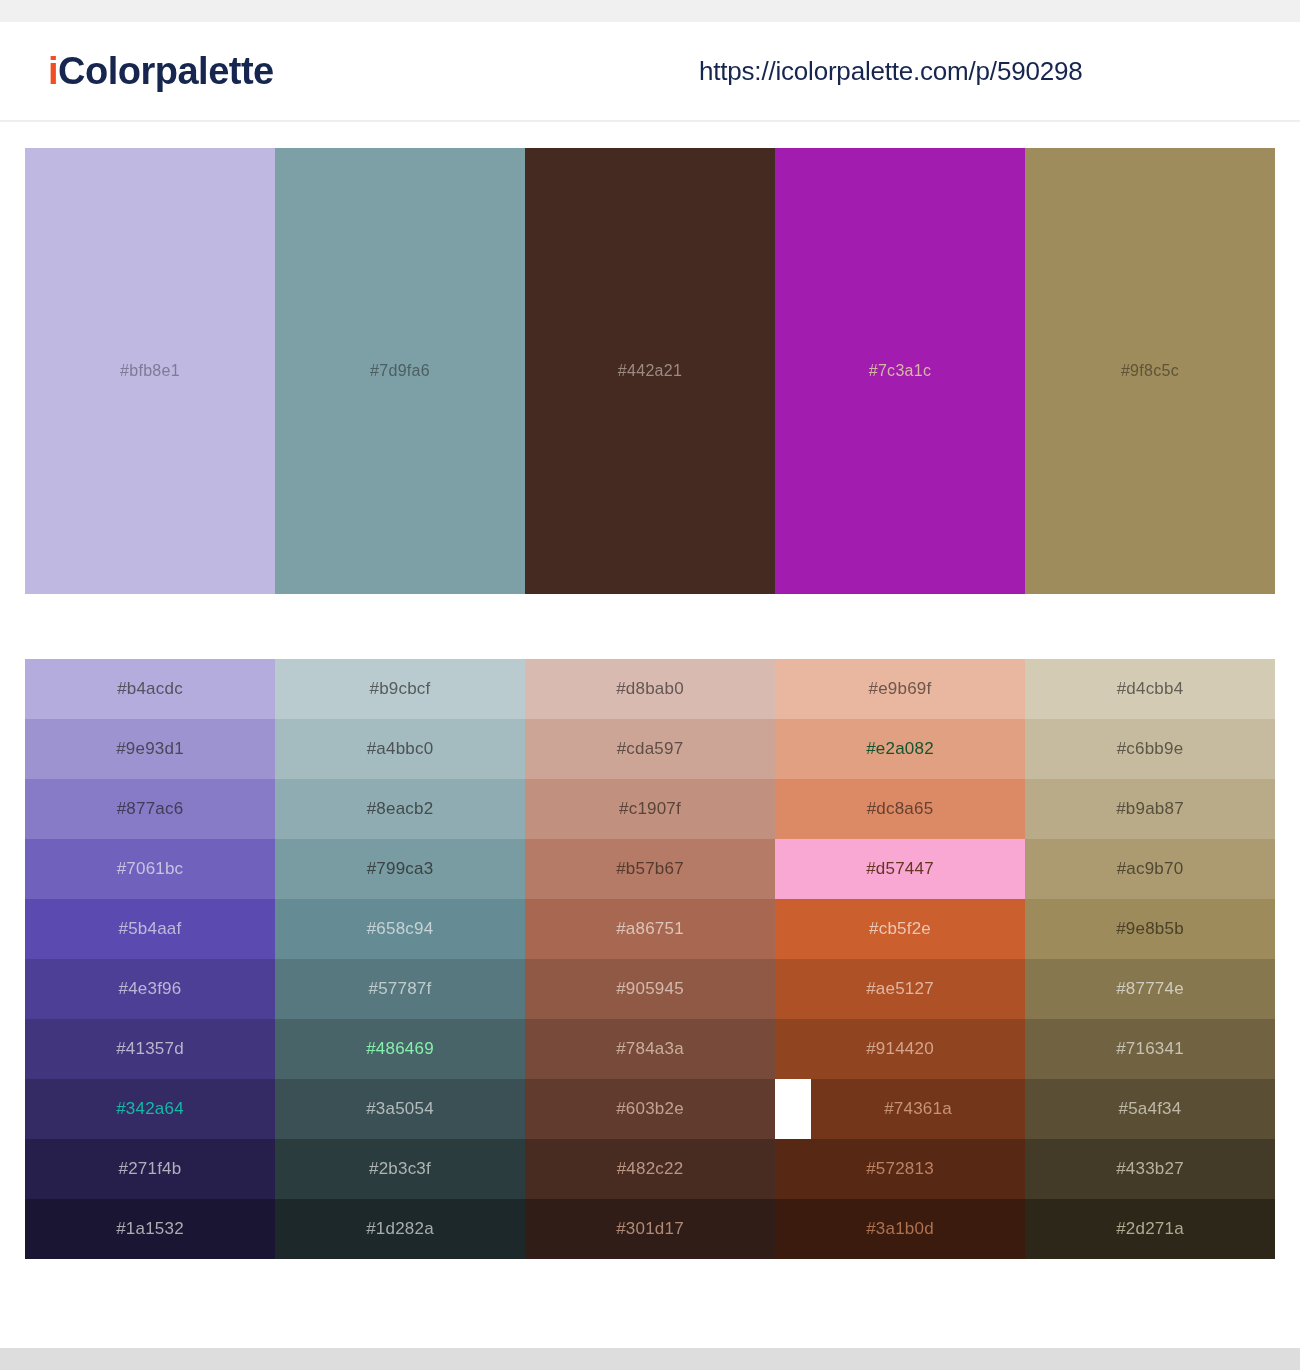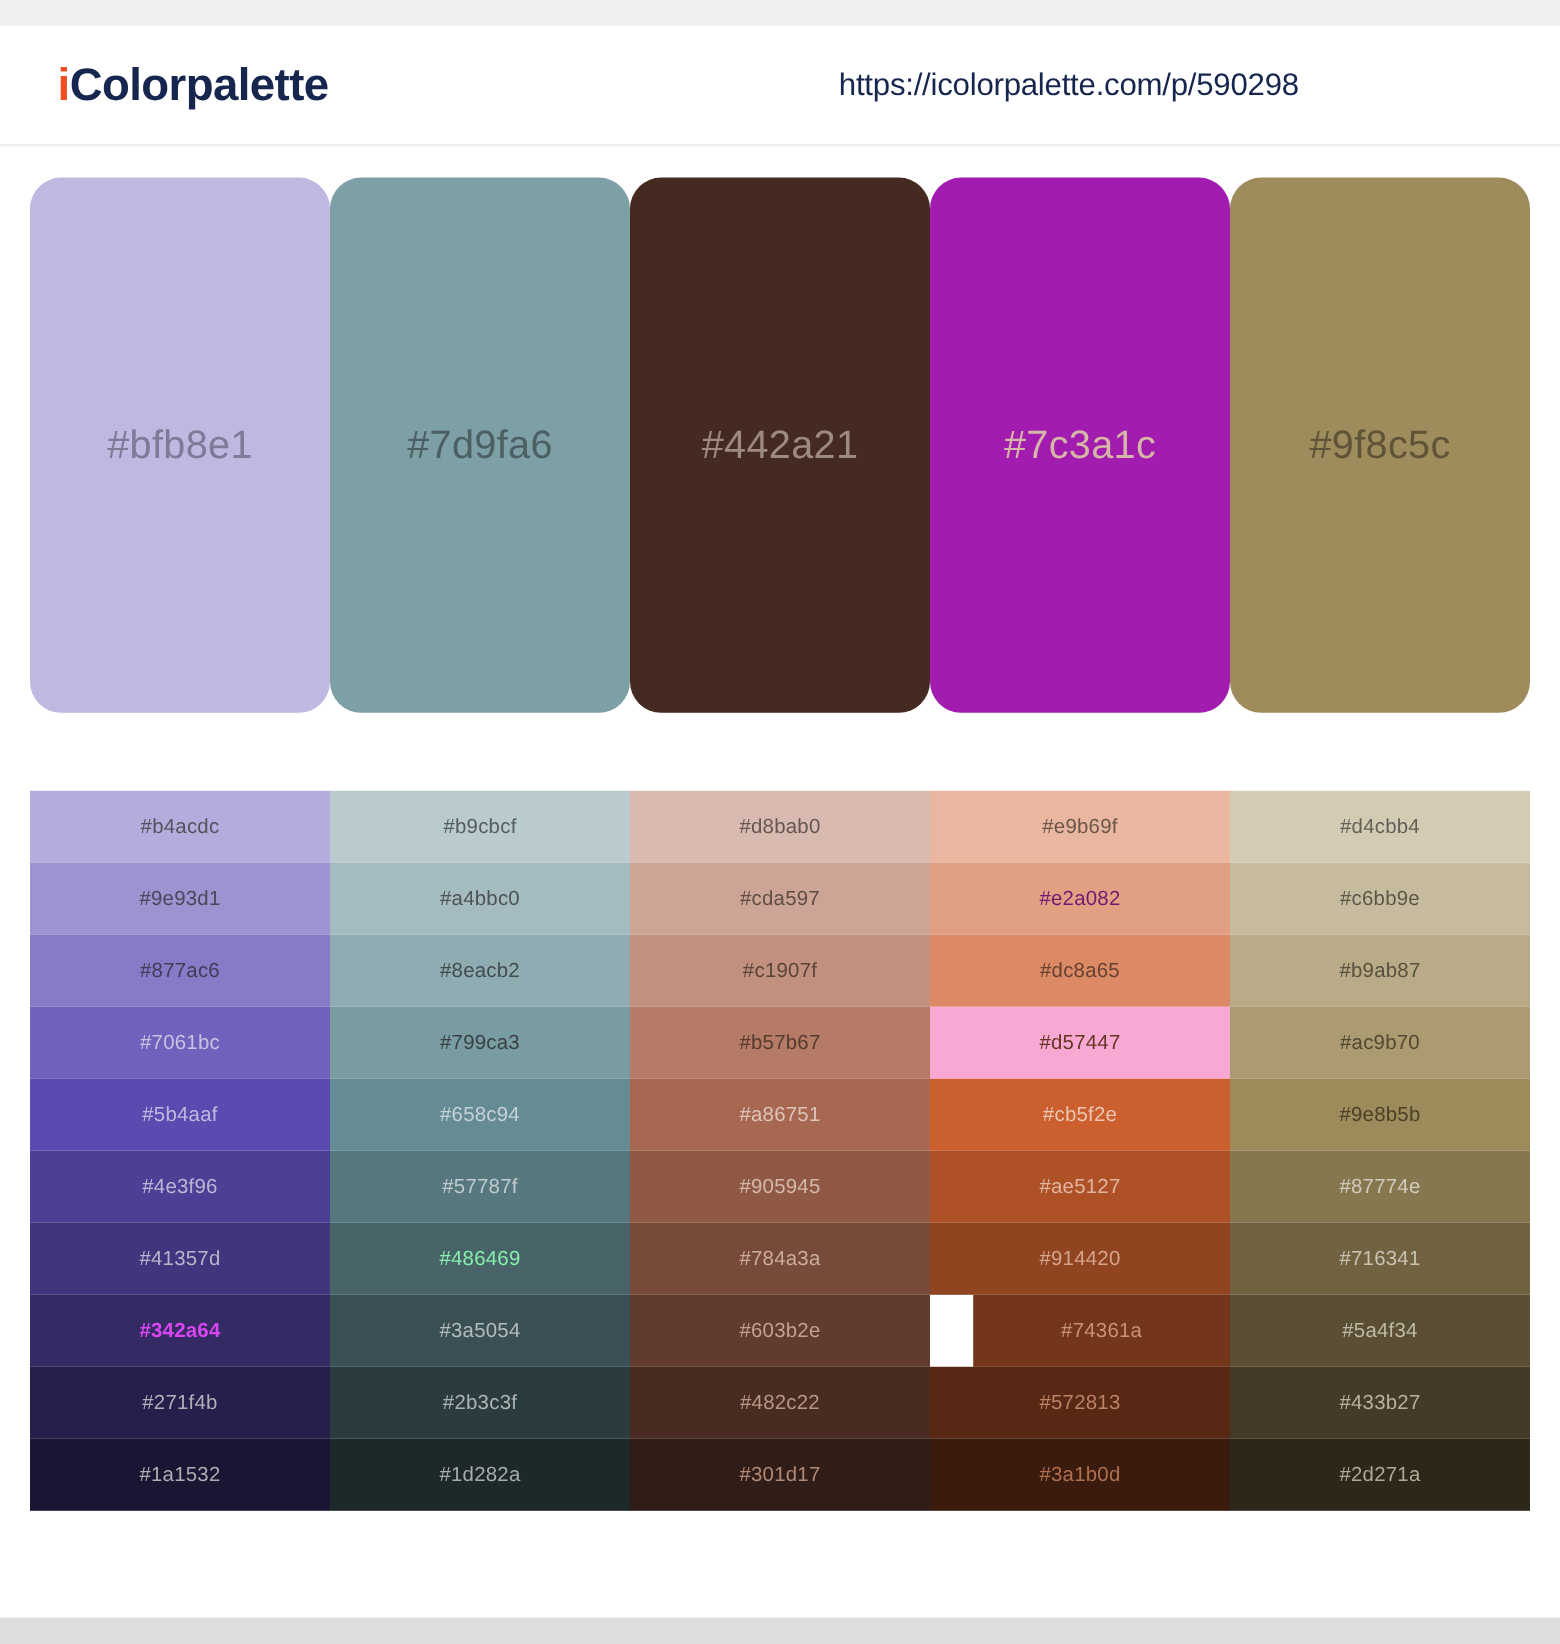--- a/index.html
+++ b/index.html
@@ -61,23 +61,22 @@
   .palette {
     display: flex;
     width: 1250px;
     height: 446px;
   }
   .palette-swatch {
     flex: 1 1 0;
     display: flex;
     align-items: center;
     justify-content: center;
-    font-size: 33px;
+    font-size: 16px;
     letter-spacing: 0.3px;
-    border-radius: 26px;
   }
 
   
   .shades-wrap {
     padding: 65px 25px 0 25px;
   }
   .shades {
     width: 1250px;
     display: flex;
   }
@@ -130,21 +129,21 @@
 <div class="shades-wrap">
   <div class="shades">
       <div class="shade-col">
         <div class="shade-cell" style="background: rgb(180, 172, 220); color: rgb(85, 82, 95);">#b4acdc</div>
         <div class="shade-cell" style="background: rgb(158, 147, 209); color: rgb(75, 71, 88);">#9e93d1</div>
         <div class="shade-cell" style="background: rgb(135, 122, 198); color: rgb(65, 60, 87);">#877ac6</div>
         <div class="shade-cell" style="background: rgb(112, 97, 188); color: rgb(201, 194, 226);">#7061bc</div>
         <div class="shade-cell" style="background: rgb(91, 74, 175); color: rgb(192, 184, 221);">#5b4aaf</div>
         <div class="shade-cell" style="background: rgb(78, 63, 150); color: rgb(189, 182, 212);">#4e3f96</div>
         <div class="shade-cell" style="background: rgb(65, 53, 125); color: rgb(186, 180, 204);">#41357d</div>
-        <div class="shade-cell" style="background: rgb(52, 42, 100); color: #d946ef; font-weight: bold;">#342a64</div>
+        <div class="shade-cell" style="background: rgb(52, 42, 100); color: #14b8a6;">#342a64</div>
         <div class="shade-cell" style="background: rgb(39, 31, 75); color: rgb(178, 174, 187);">#271f4b</div>
         <div class="shade-cell" style="background: rgb(26, 21, 50); color: rgb(174, 171, 179);">#1a1532</div>
       </div>
       <div class="shade-col">
         <div class="shade-cell" style="background: rgb(185, 203, 207); color: rgb(86, 92, 93);">#b9cbcf</div>
         <div class="shade-cell" style="background: rgb(164, 187, 192); color: rgb(77, 83, 85);">#a4bbc0</div>
         <div class="shade-cell" style="background: rgb(142, 172, 178); color: rgb(67, 75, 77);">#8eacb2</div>
         <div class="shade-cell" style="background: rgb(121, 156, 163); color: rgb(58, 66, 68);">#799ca3</div>
         <div class="shade-cell" style="background: rgb(101, 140, 148); color: rgb(198, 210, 213);">#658c94</div>
         <div class="shade-cell" style="background: rgb(87, 120, 127); color: rgb(192, 203, 205);">#57787f</div>
@@ -160,21 +159,21 @@
         <div class="shade-cell" style="background: rgb(181, 123, 103); color: rgb(85, 58, 46);">#b57b67</div>
         <div class="shade-cell" style="background: rgb(168, 103, 81); color: rgb(220, 196, 185);">#a86751</div>
         <div class="shade-cell" style="background: rgb(144, 89, 69); color: rgb(211, 184, 171);">#905945</div>
         <div class="shade-cell" style="background: rgb(120, 74, 58); color: rgb(203, 173, 158);">#784a3a</div>
         <div class="shade-cell" style="background: rgb(96, 59, 46); color: rgb(194, 161, 145);">#603b2e</div>
         <div class="shade-cell" style="background: rgb(72, 44, 34); color: rgb(186, 150, 132);">#482c22</div>
         <div class="shade-cell" style="background: rgb(48, 29, 23); color: rgb(177, 138, 118);">#301d17</div>
       </div>
       <div class="shade-col">
         <div class="shade-cell" style="background: rgb(233, 182, 159); color: rgb(109, 86, 75);">#e9b69f</div>
-        <div class="shade-cell" style="background: rgb(226, 160, 130); color: #701a75;">#e2a082</div>
+        <div class="shade-cell" style="background: rgb(226, 160, 130); color: #14532d;">#e2a082</div>
         <div class="shade-cell" style="background: rgb(220, 138, 101); color: rgb(102, 65, 48);">#dc8a65</div>
         <div class="shade-cell" style="background: #f9a8d4; color: rgb(99, 54, 34);">#d57447</div>
         <div class="shade-cell" style="background: rgb(203, 95, 46); color: rgb(236, 198, 180);">#cb5f2e</div>
         <div class="shade-cell" style="background: rgb(174, 81, 39); color: rgb(224, 181, 160);">#ae5127</div>
         <div class="shade-cell" style="background: rgb(145, 68, 32); color: rgb(212, 164, 140);">#914420</div>
         <div class="shade-cell" style="background: rgb(116, 54, 26); color: rgb(199, 147, 120); margin-left: 36px;">#74361a</div>
         <div class="shade-cell" style="background: rgb(87, 40, 19); color: rgb(187, 130, 100);">#572813</div>
         <div class="shade-cell" style="background: rgb(58, 27, 13); color: rgb(174, 113, 80);">#3a1b0d</div>
       </div>
       <div class="shade-col">

